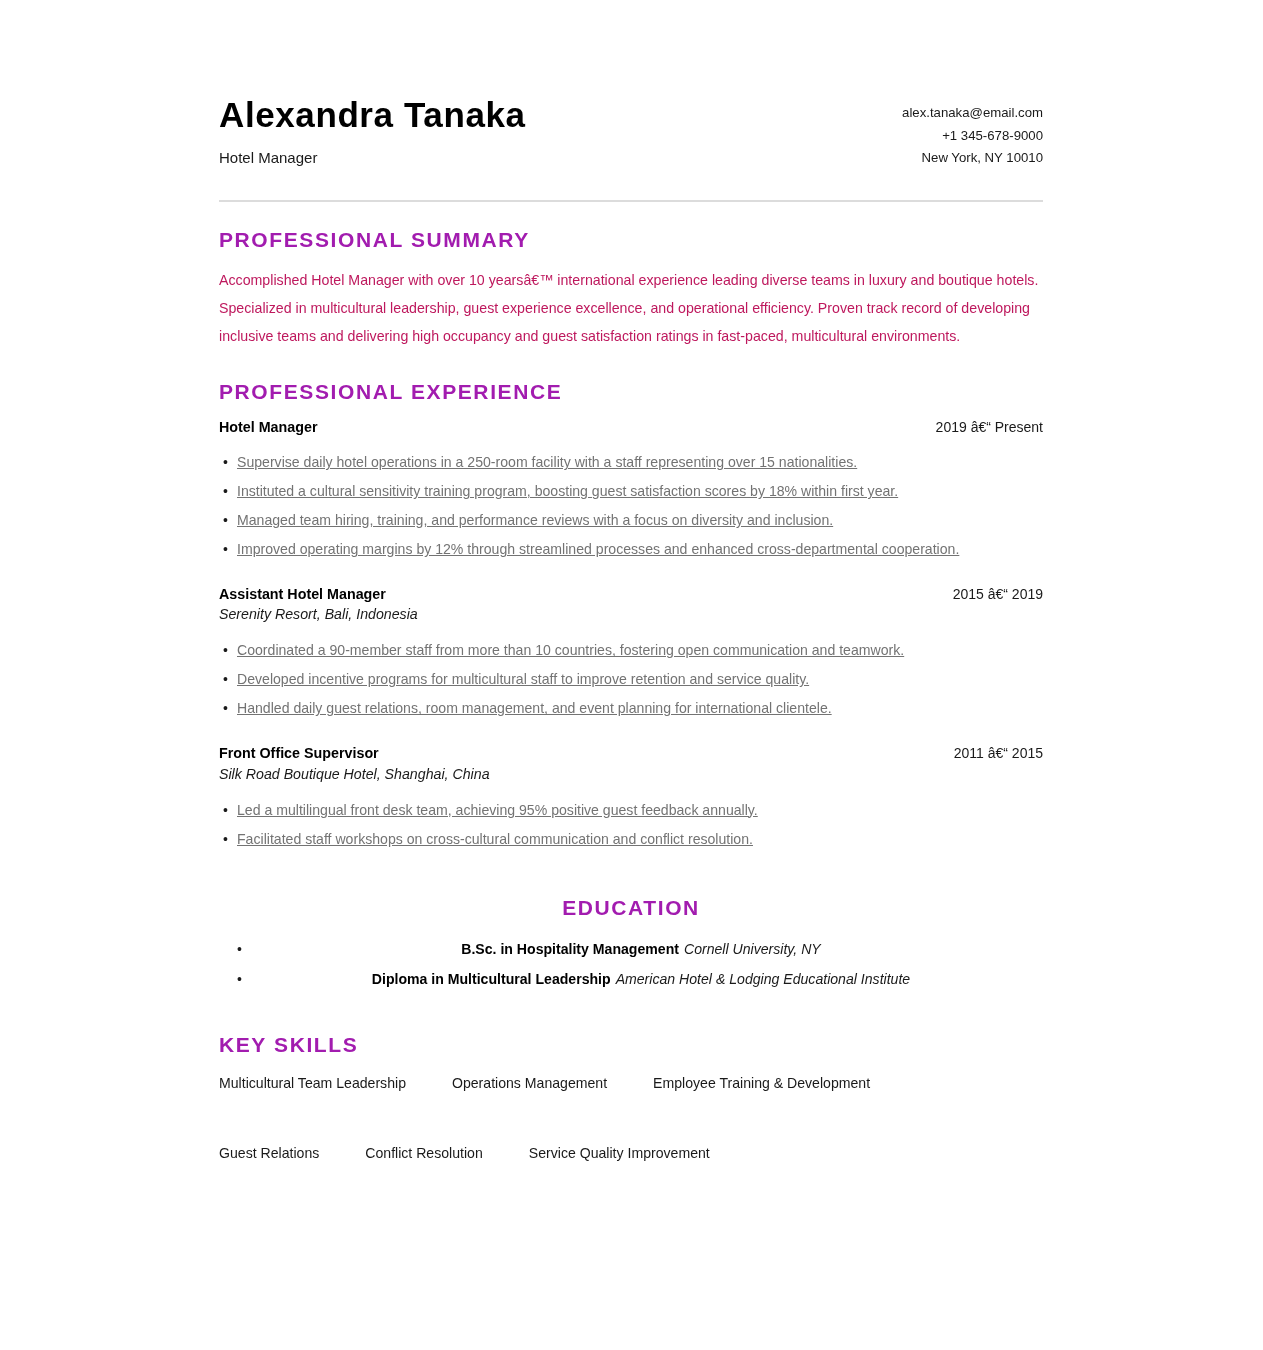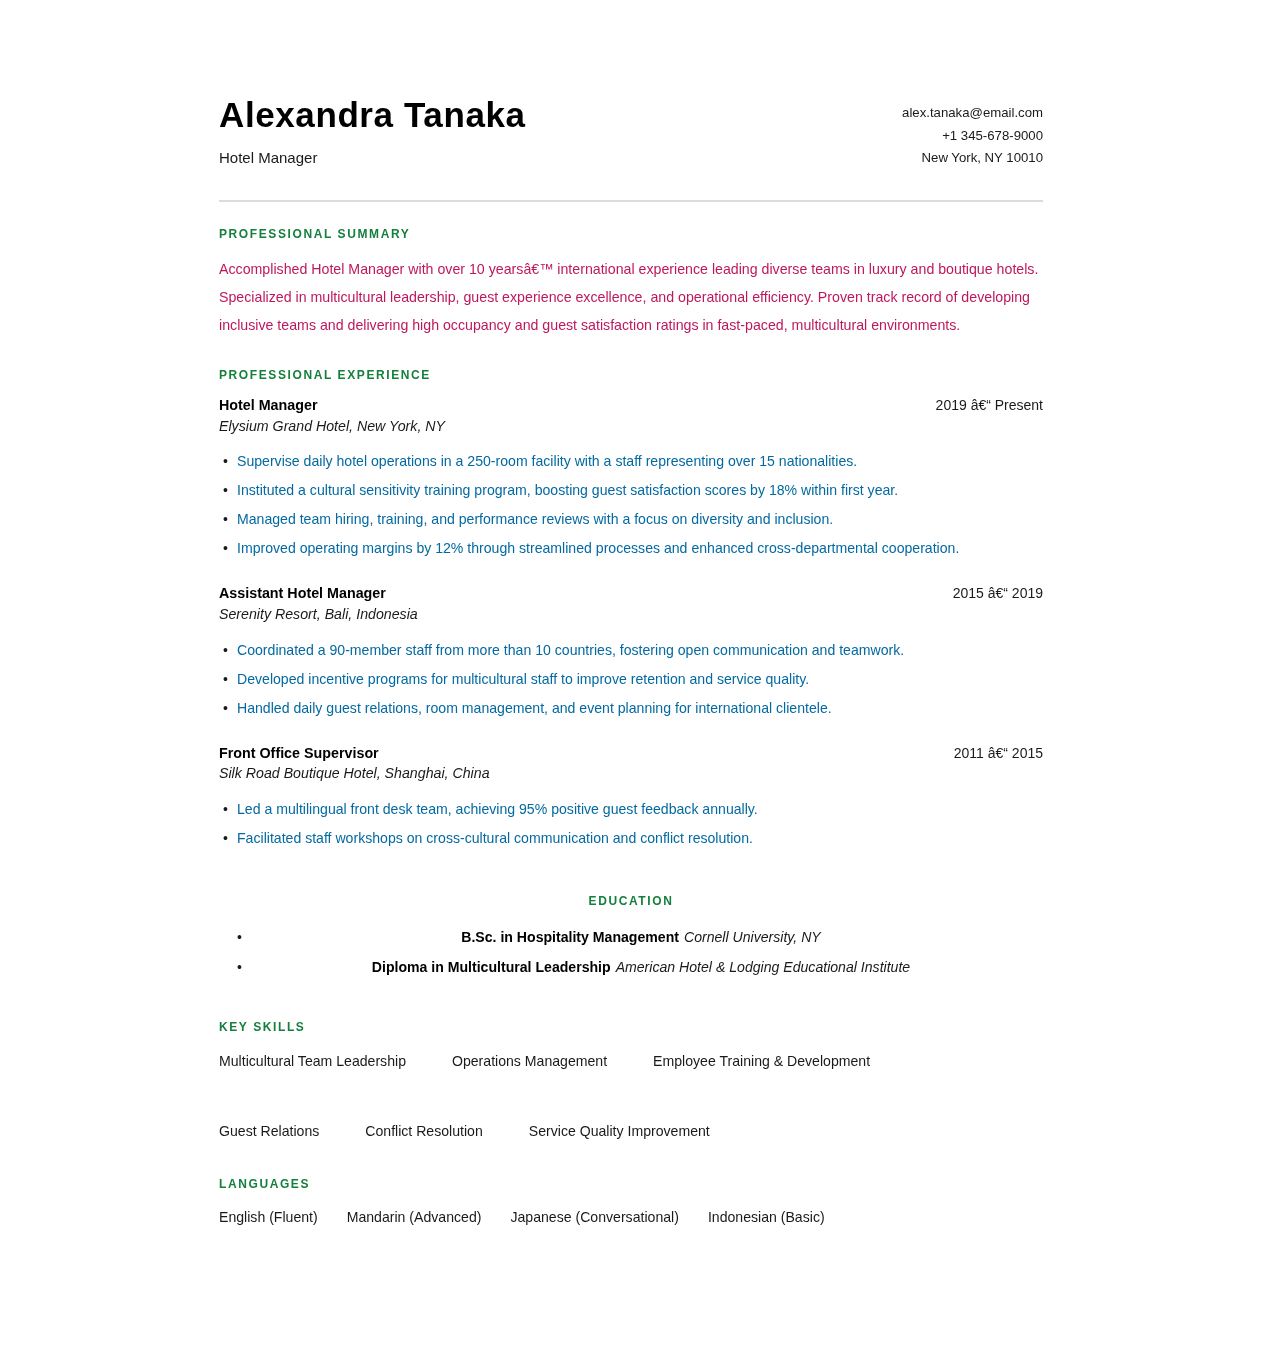--- a/index.html
+++ b/index.html
@@ -65,24 +65,24 @@
   .rule {
     margin-top: 30px;
     height: 2px;
     background: #dcdcdc;
     width: 100%;
   }
 
   
   .section { margin-top: 25px; }
   .section-heading {
-    font-size: 12px;
+    font-size: 21px;
     font-weight: bold;
     letter-spacing: 1.6px;
-    color: #15803d;
+    color: #a21caf;
     margin: 0 0 14px 0;
     line-height: 1.2;
   }
 
   .summary-text {
     font-size: 14.2px;
     line-height: 28px;
     margin: 0;
     color: #be185d;
     max-width: 820px;
@@ -119,22 +119,23 @@
   ul.bullets {
     list-style: none;
     margin: 11px 0 0 0;
     padding: 0;
   }
   ul.bullets > li {
     position: relative;
     padding-left: 18px;
     font-size: 14.1px;
     line-height: 28px;
-    color: #0369a1;
+    color: #737373;
     margin-bottom: 1px;
+    text-decoration: underline;
   }
   ul.bullets > li::before {
     content: "\2022";
     position: absolute;
     left: 4px;
     top: 0;
     font-size: 14px;
     line-height: 28px;
     color: #1a1a1a;
   }
@@ -217,21 +218,20 @@
     </div>
 
     <div class="section section-experience">
       <h2 class="section-heading">PROFESSIONAL EXPERIENCE</h2>
 
       <div class="job">
         <div class="job-head">
           <div class="job-role">Hotel Manager</div>
           <div class="job-dates">2019 â€“ Present</div>
         </div>
-        <div class="job-company">Elysium Grand Hotel, New York, NY</div>
         <ul class="bullets">
           <li>Supervise daily hotel operations in a 250-room facility with a staff representing over 15 nationalities.</li>
           <li>Instituted a cultural sensitivity training program, boosting guest satisfaction scores by 18% within first year.</li>
           <li>Managed team hiring, training, and performance reviews with a focus on diversity and inclusion.</li>
           <li>Improved operating margins by 12% through streamlined processes and enhanced cross-departmental cooperation.</li>
         </ul>
       </div>
 
       <div class="job">
         <div class="job-head">
@@ -276,24 +276,15 @@
       <div class="inline-row">
         <span class="chip">Multicultural Team Leadership</span>
         <span class="chip">Operations Management</span>
         <span class="chip">Employee Training &amp; Development</span>
         <span class="chip">Guest Relations</span>
         <span class="chip">Conflict Resolution</span>
         <span class="chip">Service Quality Improvement</span>
       </div>
     </div>
 
-    <div class="section section-languages">
-      <h2 class="section-heading">LANGUAGES</h2>
-      <div class="inline-row lang">
-        <span class="chip">English (Fluent)</span>
-        <span class="chip">Mandarin (Advanced)</span>
-        <span class="chip">Japanese (Conversational)</span>
-        <span class="chip">Indonesian (Basic)</span>
-      </div>
-    </div>
 
   </div>
 </div>
 
 </body></html>

